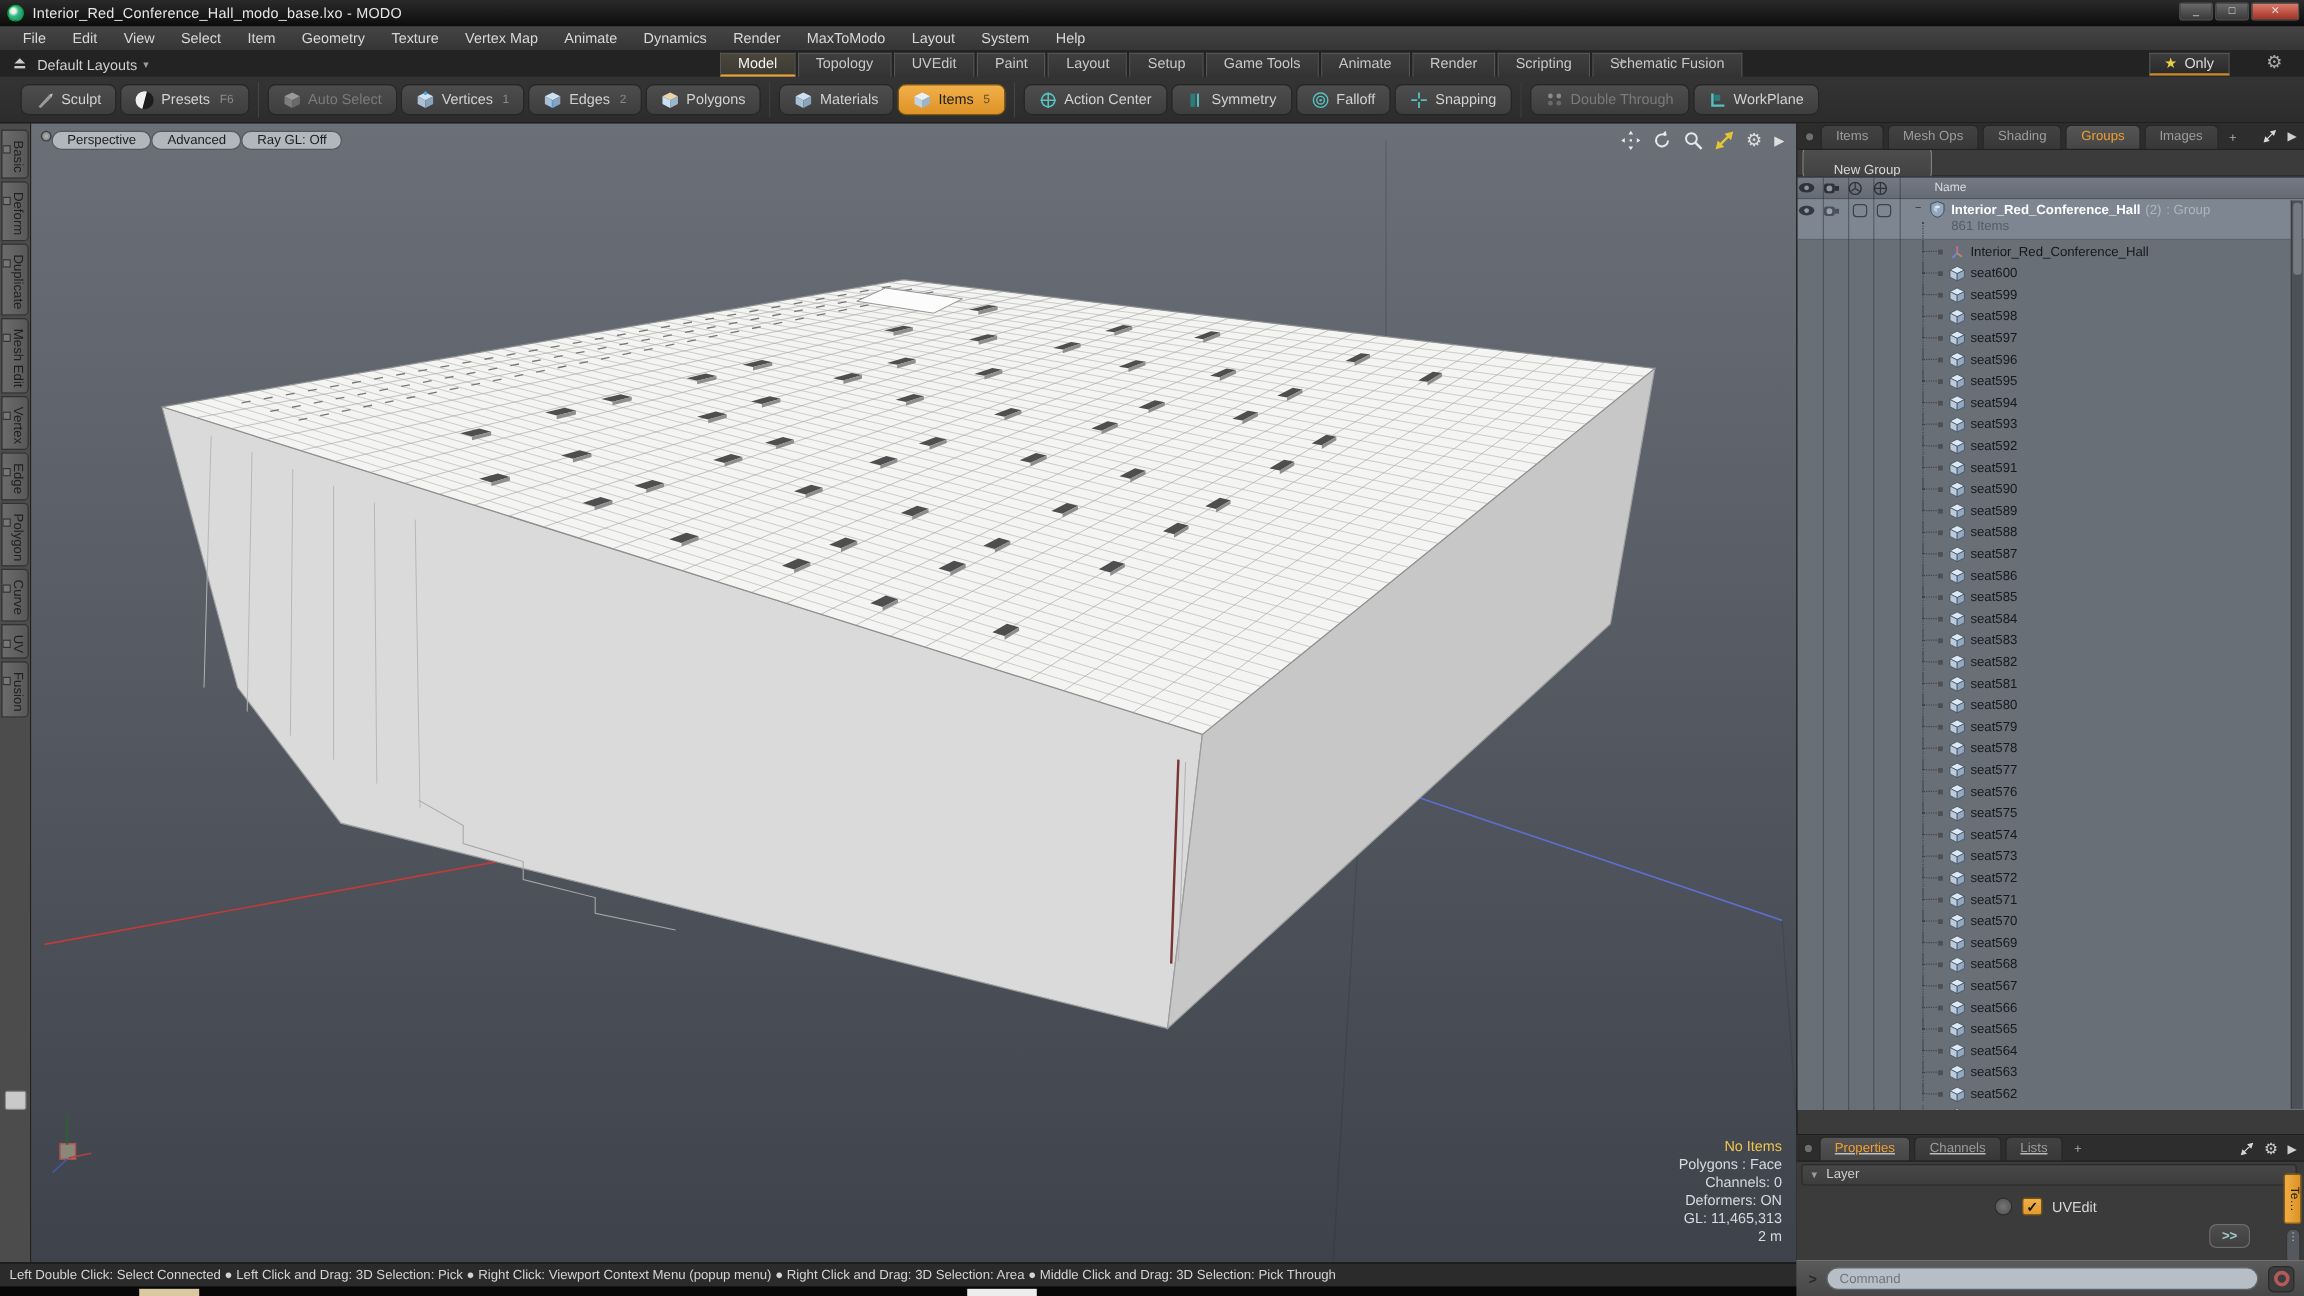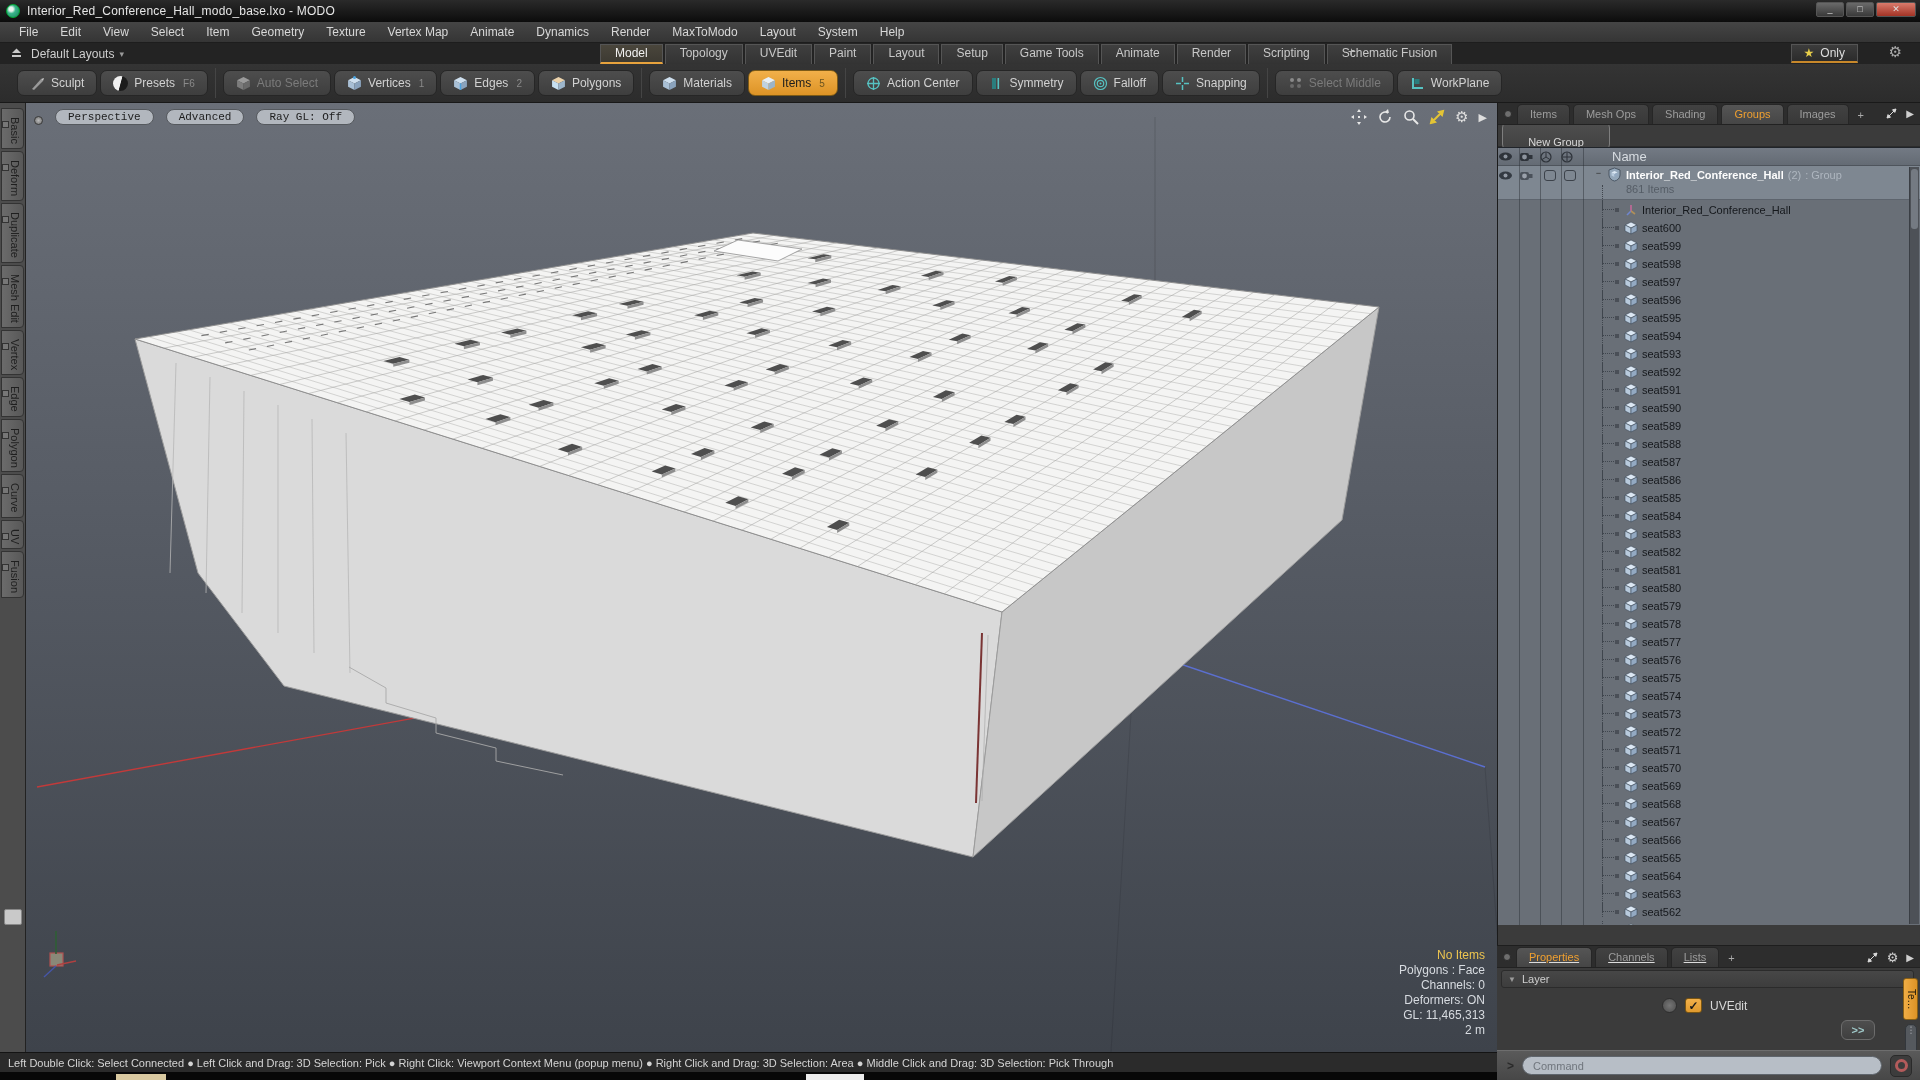--- a/index.html
+++ b/index.html
@@ -45,41 +45,41 @@
 
   
   .left-strip { position:absolute; left:0; top:103px; width:26px; height:949px; background:#4c4c4c; border-right:1px solid #222; display:flex; flex-direction:column; align-items:stretch; padding-top:4px; }
   .vtab { writing-mode:vertical-rl; font-size:11px; color:#1f1f1f; background:linear-gradient(90deg,#6b6b6b,#585858); border:1px solid #333; border-radius:0 4px 4px 0; margin:1px 1px; padding:8px 2px 4px; text-align:center; }
   .vtab::after { content:""; display:block; width:5px; height:5px; border:1px solid #333; margin:4px auto 0; background:#777; }
   .mini-box { width:18px; height:16px; background:#c9c9c9; border:1px solid #888; border-radius:2px; margin:310px auto 0; }
 
   
   .viewport { position:absolute; left:26px; top:103px; width:1471px; height:949px; background:linear-gradient(#6a6f78 0%, #565b64 45%, #3e434b 100%); overflow:hidden; }
   #vp3d { position:absolute; inset:0; }
-  .vp-pills { position:absolute; left:8px; top:6px; display:flex; align-items:flex-end; gap:12px;font-family:Liberation Mono, monospace; }
+  .vp-pills { position:absolute; left:8px; top:6px; display:flex; align-items:flex-start; gap:0; }
   .vp-dot { width:9px; height:9px; border-radius:50%; background:radial-gradient(#b9b9b9,#6d6d6d); border:1px solid #3a3a3a; }
   .vp-pill { background:rgba(186,191,197,.9); color:#1d1d1d; border:1px solid #55595e; border-radius:8px; font-size:11px; padding:1px 12px; }
   .vp-icons { position:absolute; right:10px; top:5px; display:flex; align-items:center; gap:10px; }
   .vp-info { position:absolute; right:12px; bottom:14px; text-align:right; font-size:12px; color:#d7dbe0; line-height:15px; }
   .vp-info .hl { color:#eec54f; }
 
   
   .right-panel { position:absolute; left:1497px; top:103px; width:423px; height:949px; background:#3b3b3b; border-left:1px solid #1b1b1b; }
   .ptab-row { position:relative; height:22px; background:#2d2d2d; border-bottom:1px solid #222; display:flex; align-items:flex-end; padding-left:4px; }
   .thumb-dot { width:8px; height:8px; border-radius:50%; background:#6e6e6e; border:1px solid #2a2a2a; margin:0 5px 6px 2px; }
   .ptab { font-size:11px; color:#9d9d9d; background:linear-gradient(#424242,#383838); border:1px solid #262626; border-bottom:none; border-radius:5px 5px 0 0; padding:3px 12px 4px; margin-right:3px; white-space:nowrap; }
   .ptab.active { color:#f0a030; background:linear-gradient(#555,#464646); }
   .ptab.add { border:none; background:none; padding:3px 6px; color:#aaa; }
   .ptab-right { position:absolute; right:6px; top:4px; display:flex; gap:8px; align-items:center; }
   .newgroup-row { height:22px; background:#3b3b3b; display:flex; align-items:center; padding:2px 4px; border-bottom:1px solid #2c2c2c; }
   .newgroup-btn { width:108px; height:17px; background:linear-gradient(#4f4f4f,#404040); border:1px solid #7e7e7e; border-radius:8px; font-size:11px; color:#d8d8d8; padding:15px 10px; }
   .tree-wrap { position:relative; height:778px; background:#696f77; overflow:hidden; border-top:1px solid #20242a; }
   .tree-header { position:relative; height:18px; background:linear-gradient(#737a84,#646b74); border-bottom:1px solid #4e545c; display:flex; align-items:center; }
   .col-icon { width:21px; text-align:center; flex:none; }
-  .name-h { font-size:13px; color:#d8dde2; margin-left:30px; }
+  .name-h { font-size:10px; color:#d8dde2; margin-left:30px; }
   .col-lines { position:absolute; left:0; top:0; bottom:0; width:86px; pointer-events:none; }
   .col-lines i { position:absolute; top:0; bottom:0; width:1px; background:rgba(40,45,52,.45); }
   .tree-scroll { position:absolute; right:1px; top:19px; bottom:1px; width:10px; background:#4d5157; border-left:1px solid #3a3e44; }
   .tree-scroll b { position:absolute; left:1px; right:1px; top:2px; height:60px; background:#747a82; border-radius:3px; }
   .group-row { position:relative; height:34px; background:#7e8791; border-bottom:1px solid #5d646d; }
   .group-line1 { position:absolute; left:96px; top:1px; display:flex; align-items:center; gap:4px; }
   .expando { width:9px; height:9px; font-size:9px; line-height:7px; color:#2c2c2c; text-align:center; }
   .group-title { font-size:11px; font-weight:bold; color:#fdfdfd; }
   .group-dim { font-size:11px; color:#aeb6bf; }
   .group-sub { position:absolute; left:128px; top:17px; font-size:11px; color:#555d66; }
@@ -287,21 +287,21 @@
     </div>
     <div class="tb-divider"></div>
     <div class="tb-group">
       <div class="tb-btn disabled">
         <svg class="tb-icon" viewBox="0 0 15 15">
             <circle cx="4" cy="4" r="2" fill="#8a8a8a"></circle>
             <circle cx="11" cy="4" r="2" fill="#8a8a8a"></circle>
             <circle cx="4" cy="10" r="2" fill="#6a6a6a"></circle>
             <circle cx="11" cy="10" r="2" fill="#6a6a6a"></circle>
           </svg>
-        <span>Select Middle</span>
+        <span>Double Through</span>
       </div>
       <div class="tb-btn">
         <svg class="tb-icon" viewBox="0 0 15 15">
             <path d="M3 2v10h10" stroke="#56c2c2" stroke-width="2" fill="none"></path>
             <rect x="4.5" y="3" width="5" height="5" fill="#2a7d7d"></rect>
           </svg>
         <span>WorkPlane</span>
       </div>
     </div>
   </div>

